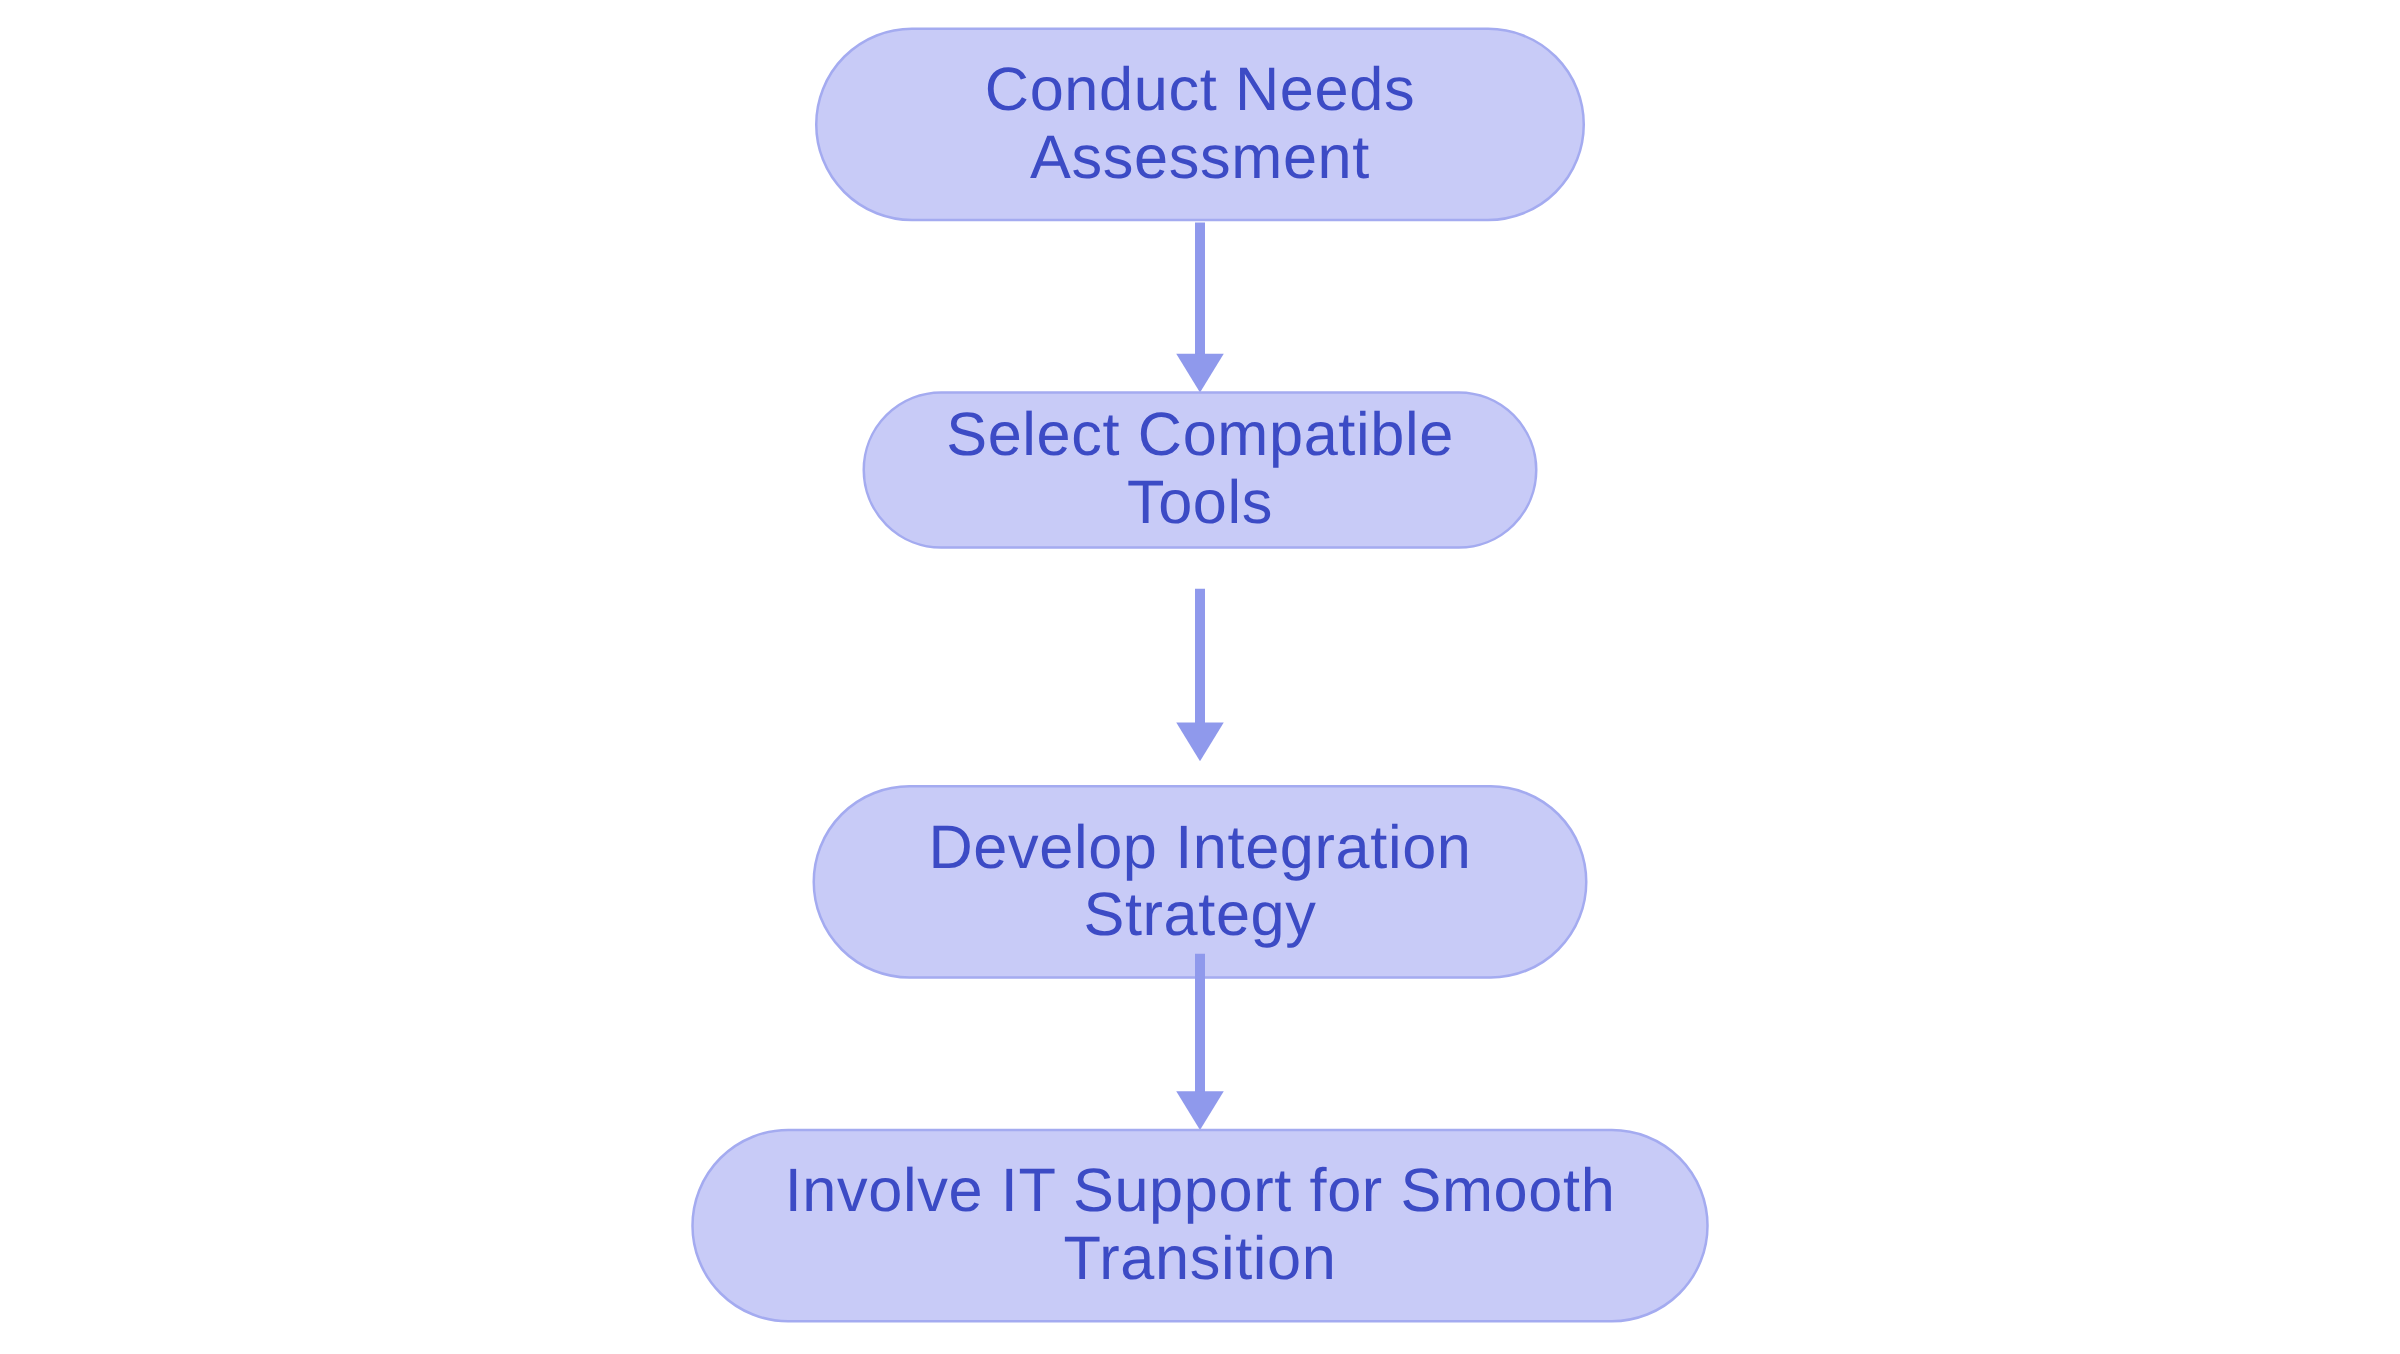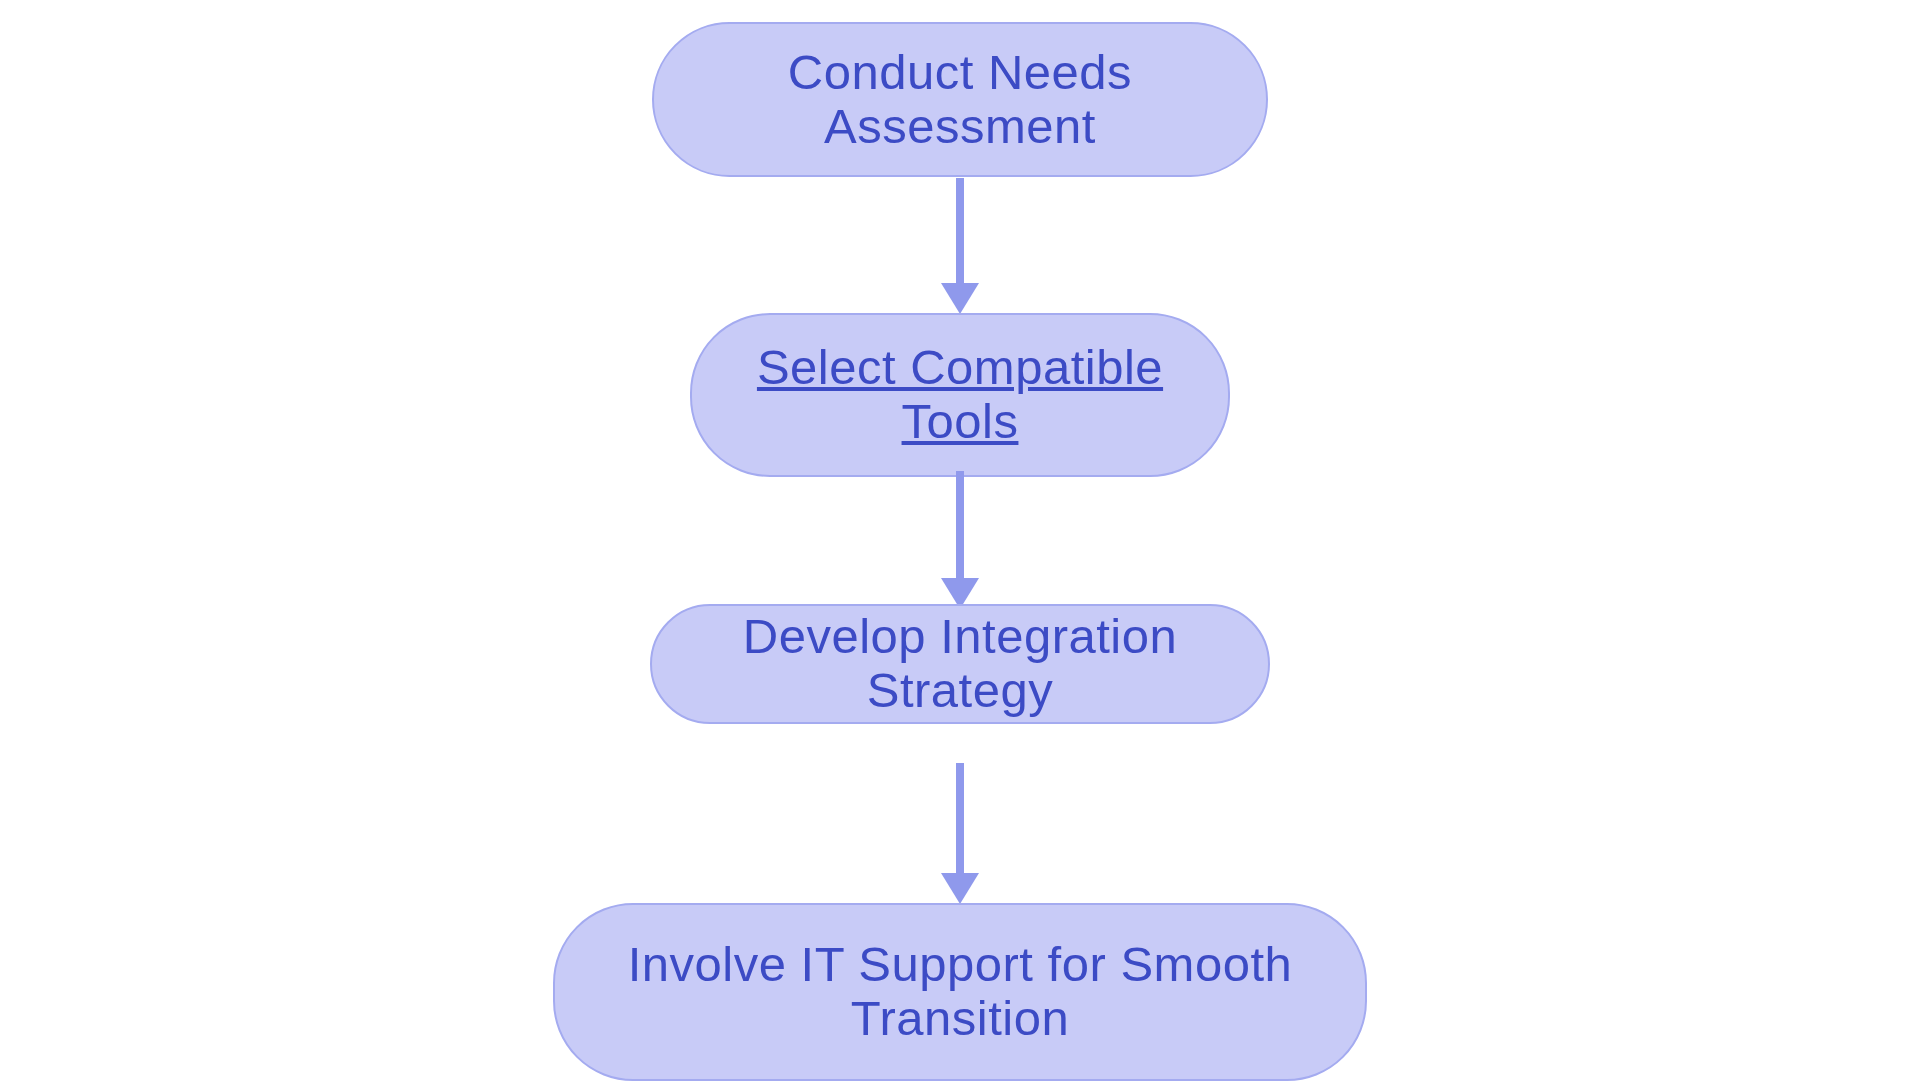--- a/index.html
+++ b/index.html
@@ -27,23 +27,23 @@
     display: flex;
     align-items: center;
     justify-content: center;
     text-align: center;
     color: var(--node-text, #3c4bc5);
     font-size: 49px;
     letter-spacing: 0.5px;
     line-height: 1.1;
   }
   #node-1 { left: 652px; top:  22px; width: 616px; height: 155px; }
-  #node-2 { left: 690px; top: 313px; width: 540px; height: 164px; text-decoration: underline; }
-  #node-3 { left: 650px; top: 604px; width: 620px; height: 120px; }
-  #node-4 { left: 553px; top: 903px; width: 814px; height: 178px; justify-content: center; }
+  #node-2 { left: 690px; top: 313px; width: 540px; height: 126px; }
+  #node-3 { left: 650px; top: 628px; width: 620px; height: 155px; }
+  #node-4 { left: 553px; top: 903px; width: 814px; height: 155px; justify-content: center; }
 
   .arrow-line {
     position: absolute;
     left: 956px;
     width: 8px;
     background: var(--arrow, #8f99ec);
   }
   #arrow-line-1 { top: 178px; height: 107px; }
   #arrow-line-2 { top: 471px; height: 109px; }
   #arrow-line-3 { top: 763px; height: 112px; }

